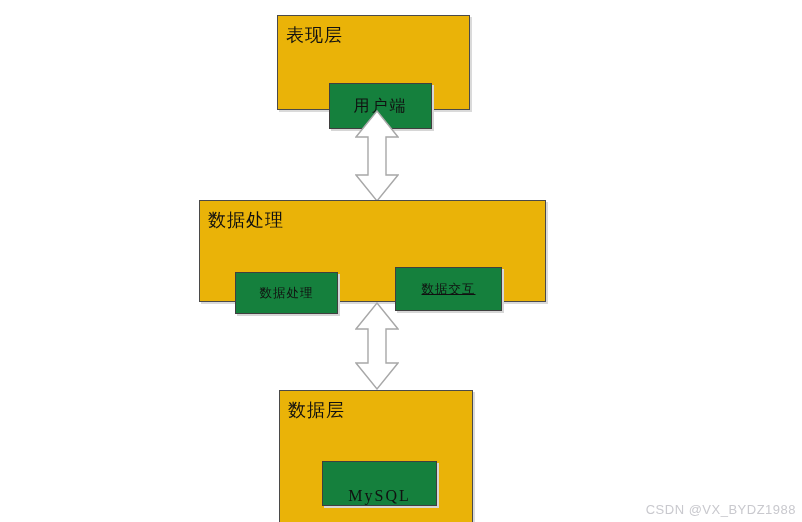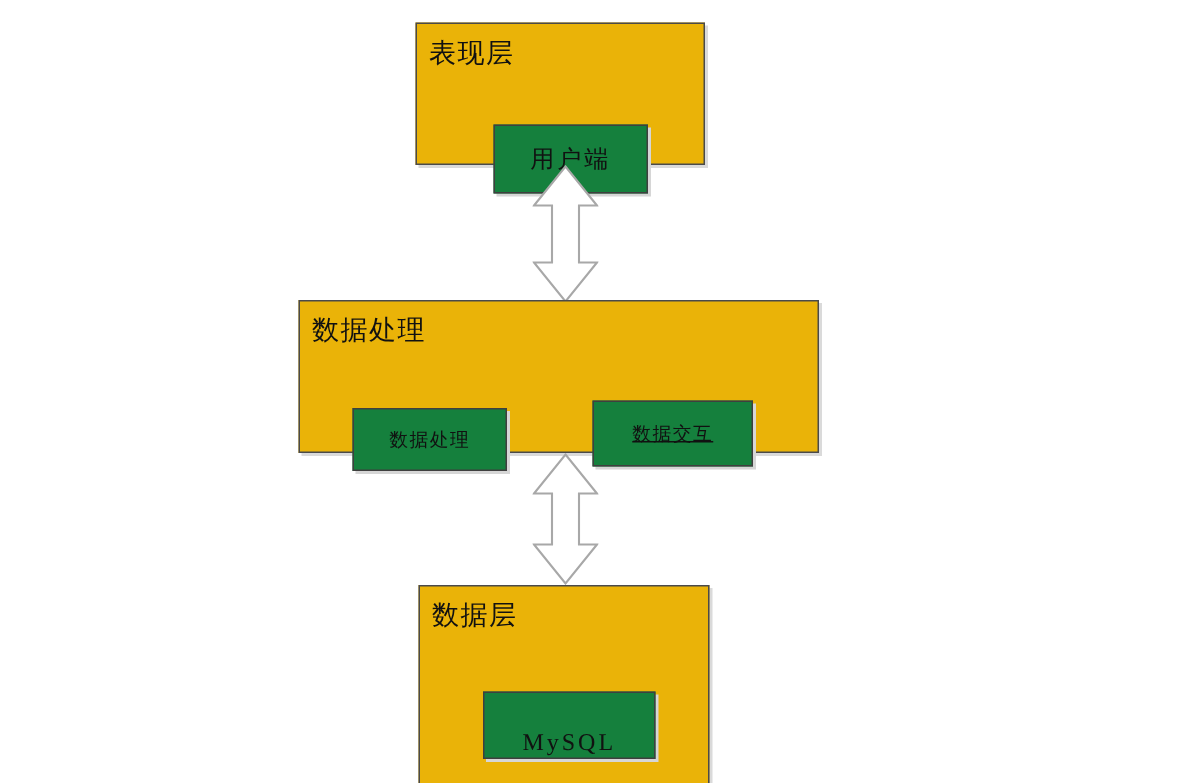--- a/index.html
+++ b/index.html
@@ -101,14 +101,15 @@
     </svg>
   </div>
 
   <div class="layer-box" style="left:279px; top:390px; width:194px; height:136px;">
     <span class="layer-label">数据层</span>
   </div>
   <div class="node-box" style="left:322px; top:425px; width:115px; height:45px;align-items:flex-end;">
     <span class="node-label-lg">MySQL</span>
   </div>
 
+  <span class="watermark">CSDN @VX_BYDZ1988</span>
 
 </div>
 
 </body></html>

